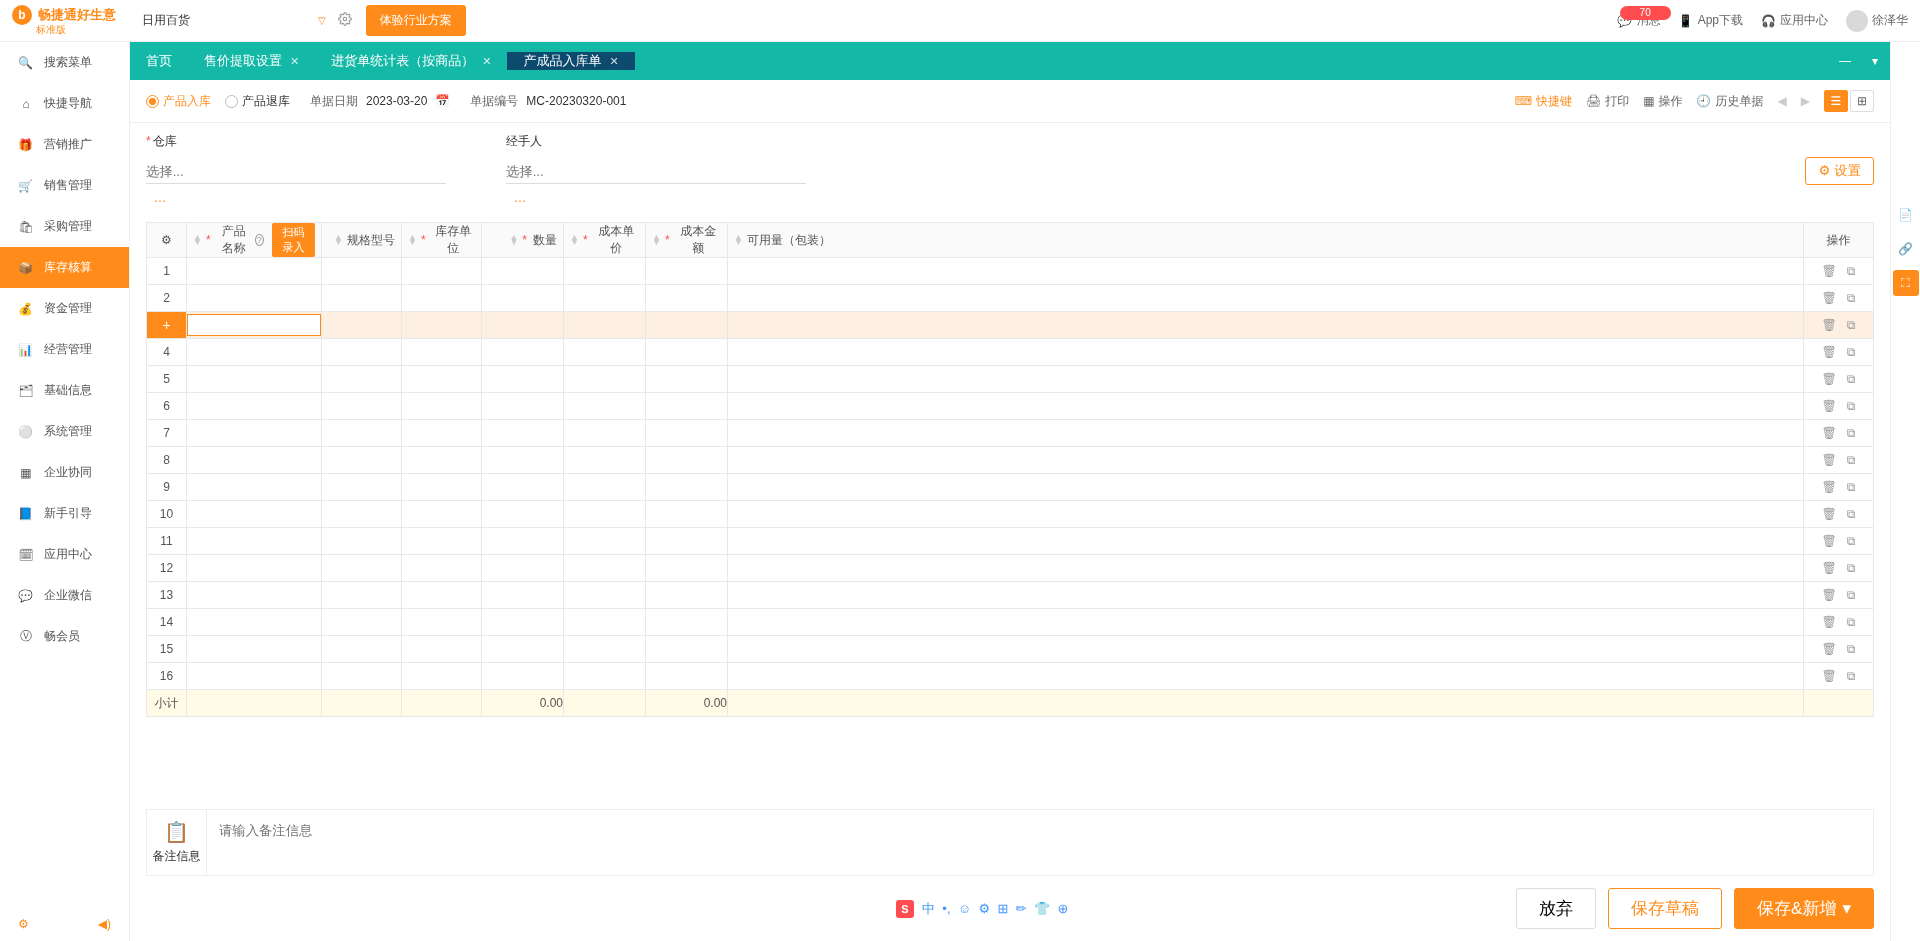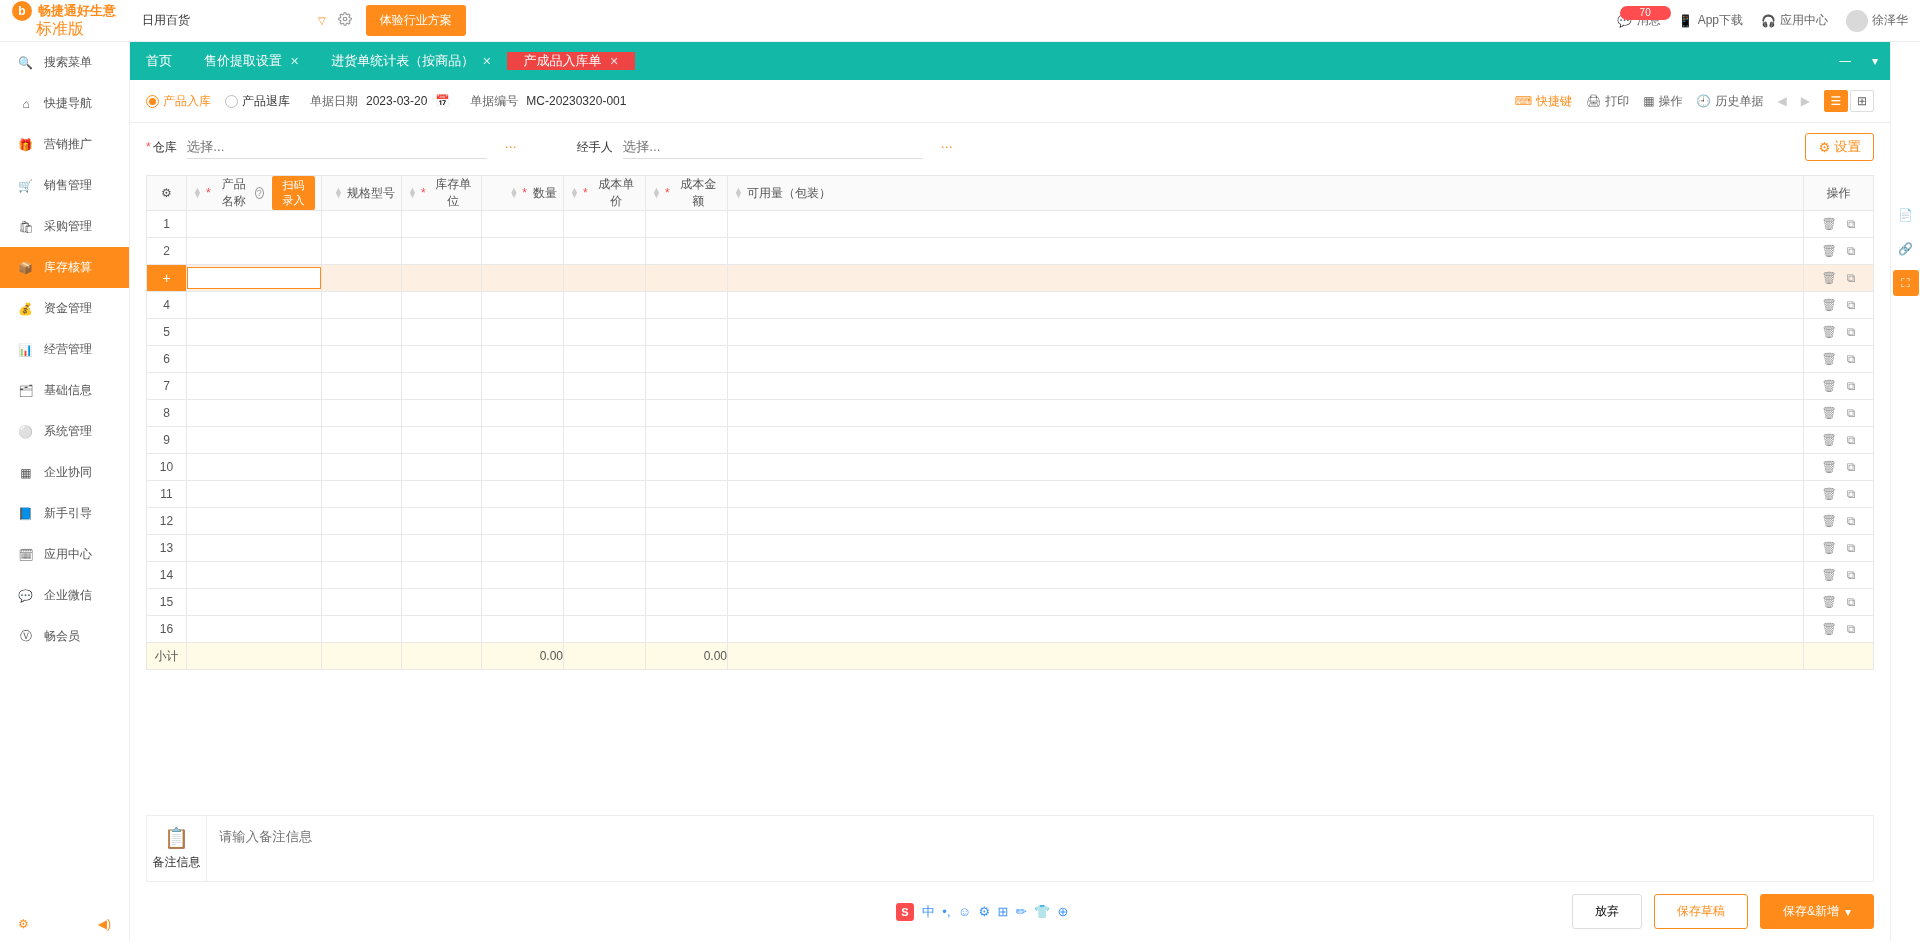--- a/index.html
+++ b/index.html
@@ -3,21 +3,21 @@
 <meta charset="utf-8">
 <style>
 * { margin: 0; padding: 0; box-sizing: border-box; }
 body { font-family: "Microsoft YaHei", -apple-system, sans-serif; font-size: 12px; color: #333; background: #f5f5f5; overflow: hidden; }
 
 
 .top-header { height: 42px; background: #fff; display: flex; align-items: center; padding: 0 12px; border-bottom: 1px solid #eee; }
 .logo { display: flex; align-items: center; gap: 6px; }
 .logo-icon { width: 20px; height: 20px; background: #ff8c1a; border-radius: 50%; display: flex; align-items: center; justify-content: center; color: #fff; font-weight: bold; }
 .logo-text { color: #ff8c1a; font-weight: bold; font-size: 13px; }
-.logo-sub { color: #ff8c1a; font-size: 16px; margin-left: 24px; margin-top: -2px; }
+.logo-sub { color: #ff8c1a; font-size: 10px; margin-left: 24px; margin-top: -2px; }
 .logo-wrap { display: flex; flex-direction: column; width: 110px; }
 .store-select { margin-left: 20px; display: flex; align-items: center; gap: 8px; cursor: pointer; }
 .store-select .chev { color: #ff8c1a; font-size: 10px; margin-left: 120px; }
 .gear-top { color: #999; margin-left: 12px; cursor: pointer; }
 .action-btn { background: #ff8c1a; color: #fff; border: none; padding: 7px 14px; border-radius: 3px; margin-left: 14px; cursor: pointer; font-size: 12px; }
 .top-right { margin-left: auto; display: flex; align-items: center; gap: 18px; color: #666; }
 .top-right-item { display: flex; align-items: center; gap: 4px; cursor: pointer; position: relative; }
 .badge { position: absolute; top: -6px; right: -10px; background: #ff4d4f; color: #fff; border-radius: 8px; font-size: 10px; padding: 0 20px; line-height: 14px; }
 .avatar { width: 22px; height: 22px; background: #d9d9d9; border-radius: 50%; }
 
@@ -26,21 +26,21 @@
 .sidebar { width: 130px; background: #fff; border-right: 1px solid #eee; display: flex; flex-direction: column; }
 .sidebar-item { display: flex; align-items: center; gap: 10px; padding: 12px 18px; cursor: pointer; color: #555; }
 .sidebar-item.active { background: #ff8c1a; color: #fff; }
 .sidebar-icon { width: 16px; height: 16px; display: inline-flex; align-items: center; justify-content: center; }
 .sidebar-footer { margin-top: auto; display: flex; justify-content: space-between; padding: 10px 18px; color: #ff8c1a; }
 
 
 .main { flex: 1; display: flex; flex-direction: column; min-width: 0; }
 .tab-bar { height: 38px; background: #14b8a6; display: flex; align-items: stretch; color: #fff; }
 .tab { display: flex; align-items: center; padding: 0 16px; cursor: pointer; gap: 8px; font-size: 13px; }
-.tab.active { background: #ef4444; }
+.tab.active { background: #0c4a6e; }
 .tab-close { font-size: 11px; opacity: 0.8; }
 .tab-bar-right { margin-left: auto; display: flex; align-items: center; }
 .tab-bar-right .tab-btn { width: 30px; display: flex; align-items: center; justify-content: center; cursor: pointer; height: 100%; }
 
 .content { flex: 1; background: #fff; margin: 0; display: flex; flex-direction: column; overflow: hidden; }
 
 
 .form-header { display: flex; align-items: center; padding: 10px 16px; border-bottom: 1px solid #eee; gap: 20px; }
 .radio-group { display: flex; align-items: center; gap: 14px; }
 .radio-opt { display: flex; align-items: center; gap: 4px; cursor: pointer; }
@@ -52,21 +52,21 @@
 .meta-field .val { color: #333; }
 .cal-icon { color: #ff8c1a; }
 .header-actions { margin-left: auto; display: flex; align-items: center; gap: 14px; color: #666; }
 .ha-item { display: flex; align-items: center; gap: 4px; cursor: pointer; }
 .view-toggle { display: flex; gap: 2px; }
 .view-btn { width: 24px; height: 22px; border: 1px solid #ddd; display: flex; align-items: center; justify-content: center; cursor: pointer; border-radius: 2px; }
 .view-btn.active { background: #ff8c1a; border-color: #ff8c1a; color: #fff; }
 
 
 .filter-row { display: flex; align-items: center; padding: 10px 16px 14px; gap: 60px; }
-.filter-field { display: flex; align-items: center; gap: 10px; }
+.filter-field { display: flex; gap: 10px; flex-direction: column; }
 .req-star { color: #ff4d4f; margin-right: 2px; }
 .filter-input { border: none; border-bottom: 1px solid #ddd; padding: 4px 0; width: 300px; color: #737373; outline: none; background: transparent; }
 .filter-more { color: #ff8c1a; cursor: pointer; margin-left: 8px; }
 .settings-btn { margin-left: auto; border: 1px solid #ff8c1a; color: #ff8c1a; padding: 4px 12px; border-radius: 3px; cursor: pointer; display: flex; align-items: center; gap: 4px; background: #fff; }
 
 
 .table-wrap { flex: 1; overflow: auto; padding: 0 16px; }
 table { border-collapse: collapse; width: 100%; table-layout: fixed; }
 th, td { border: 1px solid #e8e8e8; height: 27px; text-align: center; font-size: 12px; font-weight: normal; color: #555; }
 thead th { background: #fafafa; position: relative; }
@@ -91,21 +91,21 @@
 .subtotal-row td.label { text-align: center; padding-right: 0; }
 
 
 .remarks-section { display: flex; margin: 12px 16px 0; border: 1px solid #eee; }
 .remarks-label { width: 60px; display: flex; flex-direction: column; align-items: center; justify-content: center; gap: 4px; border-right: 1px solid #eee; padding: 10px 0; }
 .remarks-icon { color: #14b8a6; font-size: 20px; }
 .remarks-input { flex: 1; border: none; padding: 12px; color: #999; outline: none; resize: none; font-family: inherit; }
 
 
 .footer-bar { display: flex; justify-content: flex-end; align-items: center; gap: 12px; padding: 12px 16px; }
-.btn { padding: 8px 22px; border-radius: 3px; cursor: pointer; font-size: 12px; border: 1px solid #ddd; background: #fff; text-align: right; }
+.btn { padding: 8px 22px; border-radius: 3px; cursor: pointer; font-size: 17px; border: 1px solid #ddd; background: #fff; text-align: right; }
 .btn-secondary { color: #ff8c1a; border-color: #ff8c1a; }
 .btn-primary { background: #ff8c1a; color: #fff; border-color: #ff8c1a; display: flex; align-items: center; gap: 6px; }
 .ime-bar { display: flex; align-items: center; gap: 6px; margin-right: auto; margin-left: 750px; }
 .ime-icon { width: 18px; height: 18px; background: #ff4d4f; color: #fff; border-radius: 3px; display: flex; align-items: center; justify-content: center; font-size: 11px; font-weight: bold; }
 .ime-dots span { color: #4096ff; margin: 0 2px; font-size: 13px; }
 
 
 .right-rail { width: 30px; background: #fff; border-left: 1px solid #eee; display: flex; flex-direction: column; align-items: center; padding-top: 160px; gap: 8px; }
 .rail-btn { width: 26px; height: 26px; display: flex; align-items: center; justify-content: center; color: #999; cursor: pointer; border-radius: 3px; }
 .rail-btn.active { background: #ff8c1a; color: #fff; }

